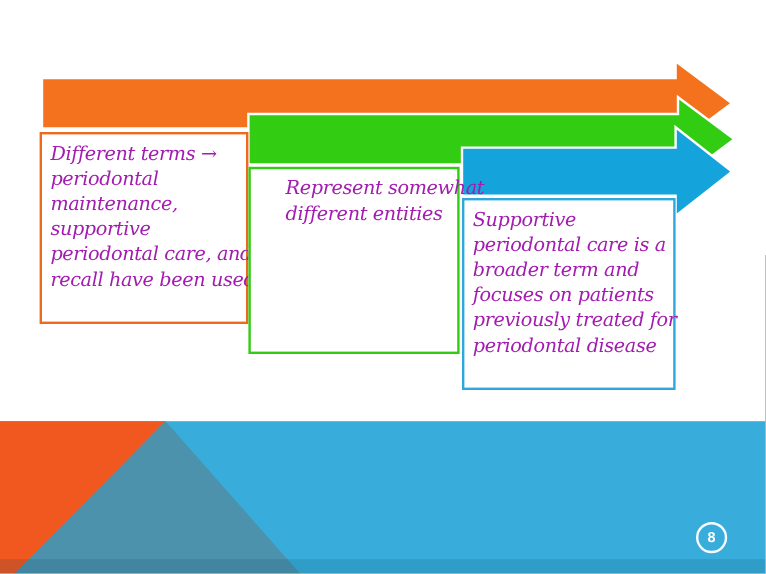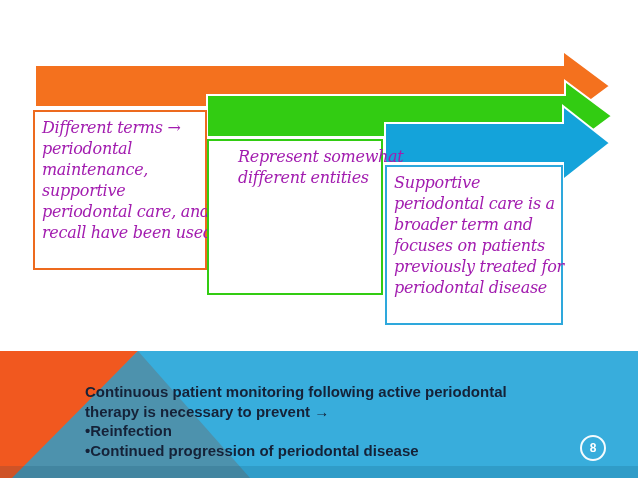--- a/index.html
+++ b/index.html
@@ -77,19 +77,18 @@
   </div>
 
   <div class="tbox box2" style="border-color: rgb(50, 204, 18); padding-left: 22px;">
     <div class="script-text">Represent somewhat<br>different entities</div>
   </div>
 
   <div class="tbox box3" style="border-color: rgb(46, 168, 220);">
     <div class="script-text">Supportive<br>periodontal care is a<br>broader term and<br>focuses on patients<br>previously treated for<br>periodontal disease</div>
   </div>
 
-  <div class="footer-text" style="color: rgb(21, 34, 56);">Continuous patient monitoring following active periodontal<br>therapy is necessary to prevent →<br>•Reinfection<br>•Continued progression of periodontal disease</div>
 
   <div class="page-badge">
     <span>8</span>
   </div>
 
 </div>
 
 </body></html>

